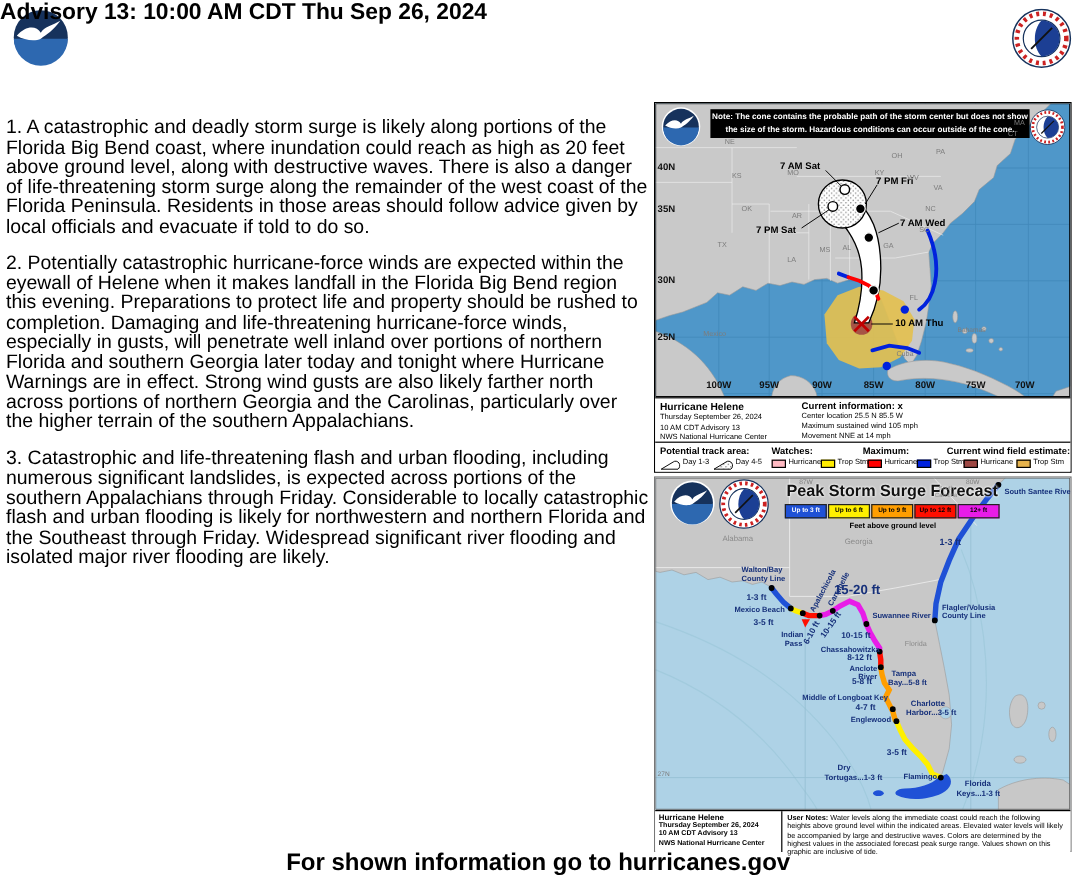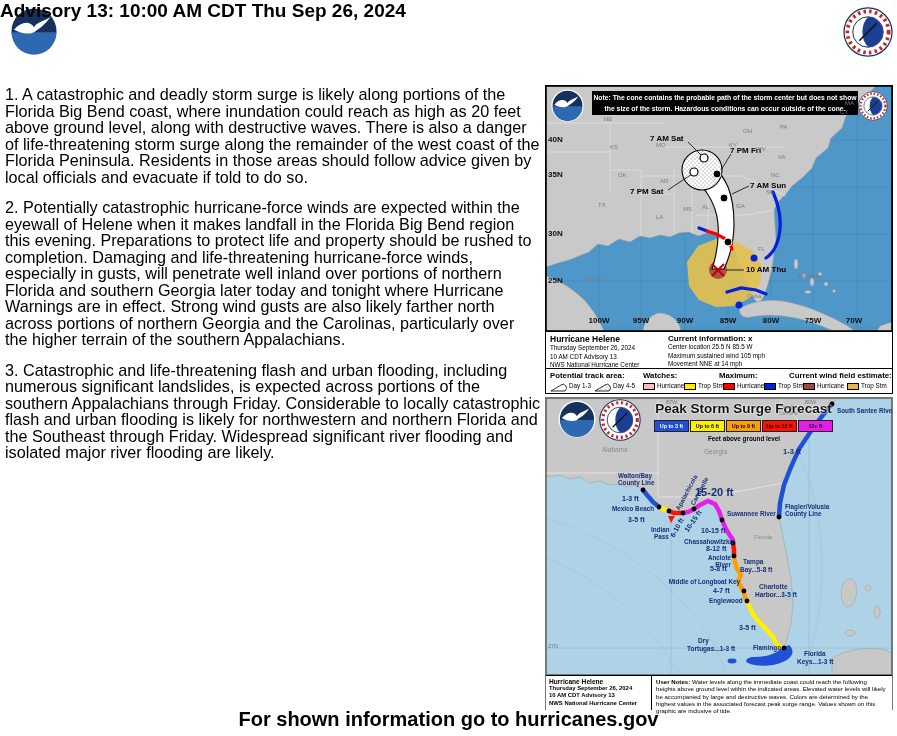--- a/index.html
+++ b/index.html
@@ -5,21 +5,21 @@
   html,body{margin:0;padding:0;}
   body{width:897px;height:736px;position:relative;background:#fff;overflow:hidden;
        font-family:"Liberation Sans", sans-serif;color:#000;}
   .ab{position:absolute;}
   
   .title{position:absolute;left:0;right:0;top:9;text-align:center;font-weight:bold;font-size:25px;}
   .subtitle{position:absolute;left:0;right:13px;top:44;text-align:left;font-weight:bold;font-size:19px;}
   .logo{position:absolute;}
   
   .messages{position:absolute;left:5px;top:86px;width:536px;font-size:16.2px;line-height:16.5px;}
-  .messages p{margin:0 0 14px 0;}
+  .messages p{margin:12px 0 14px 0;}
   
   .footer{position:absolute;left:0;right:0;top:708px;text-align:center;font-weight:bold;font-size:20px;}
   
   .panel{position:absolute;left:545px;width:348px;background:#fff;box-sizing:border-box;}
   .cone-panel{top:85px;height:309px;border:1px solid #000;}
   .surge-panel{top:397px;height:313px;border:1px solid #777;}
   .cmap{position:relative;width:346px;height:245px;overflow:hidden;}
   .smap{position:relative;width:346px;height:277px;overflow:hidden;}
   .cinfo{position:relative;height:36px;border-top:1px solid #000;background:#fff;}
   .cleg{position:relative;height:24px;border-top:1px solid #000;background:#fff;}
@@ -191,21 +191,21 @@
     <span class="lat" style="left:2px;top:190px">25N</span>
     <span class="lon" style="left:53px;top:230px">100W</span>
     <span class="lon" style="left:95px;top:230px">95W</span>
     <span class="lon" style="left:139px;top:230px">90W</span>
     <span class="lon" style="left:182px;top:230px">85W</span>
     <span class="lon" style="left:225px;top:230px">80W</span>
     <span class="lon" style="left:267px;top:230px">75W</span>
     <span class="lon" style="left:308px;top:230px">70W</span>
     <span class="tm" style="left:104px;top:48px">7 AM Sat</span>
     <span class="tm" style="left:184px;top:60px">7 PM Fri</span>
-    <span class="tm" style="left:204px;top:95px">7 AM Sun</span>
+    <span class="tm" style="left:204px;top:95px">7 AM Wed</span>
     <span class="tm" style="left:84px;top:101px">7 PM Sat</span>
     <span class="tm" style="left:200px;top:179px">10 AM Thu</span>
     <span class="gz" style="left:40px;top:190px">Mexico</span>
     <span class="gz" style="left:201px;top:207px">Cuba</span>
     <span class="gz" style="left:252px;top:187px;font-size:5.5px">Bahamas</span>
     <span class="gz" style="left:58px;top:30px">NE</span>
     <span class="gz" style="left:64px;top:58px">KS</span>
     <span class="gz" style="left:110px;top:56px">MO</span>
     <span class="gz" style="left:72px;top:86px">OK</span>
     <span class="gz" style="left:114px;top:92px">AR</span>

